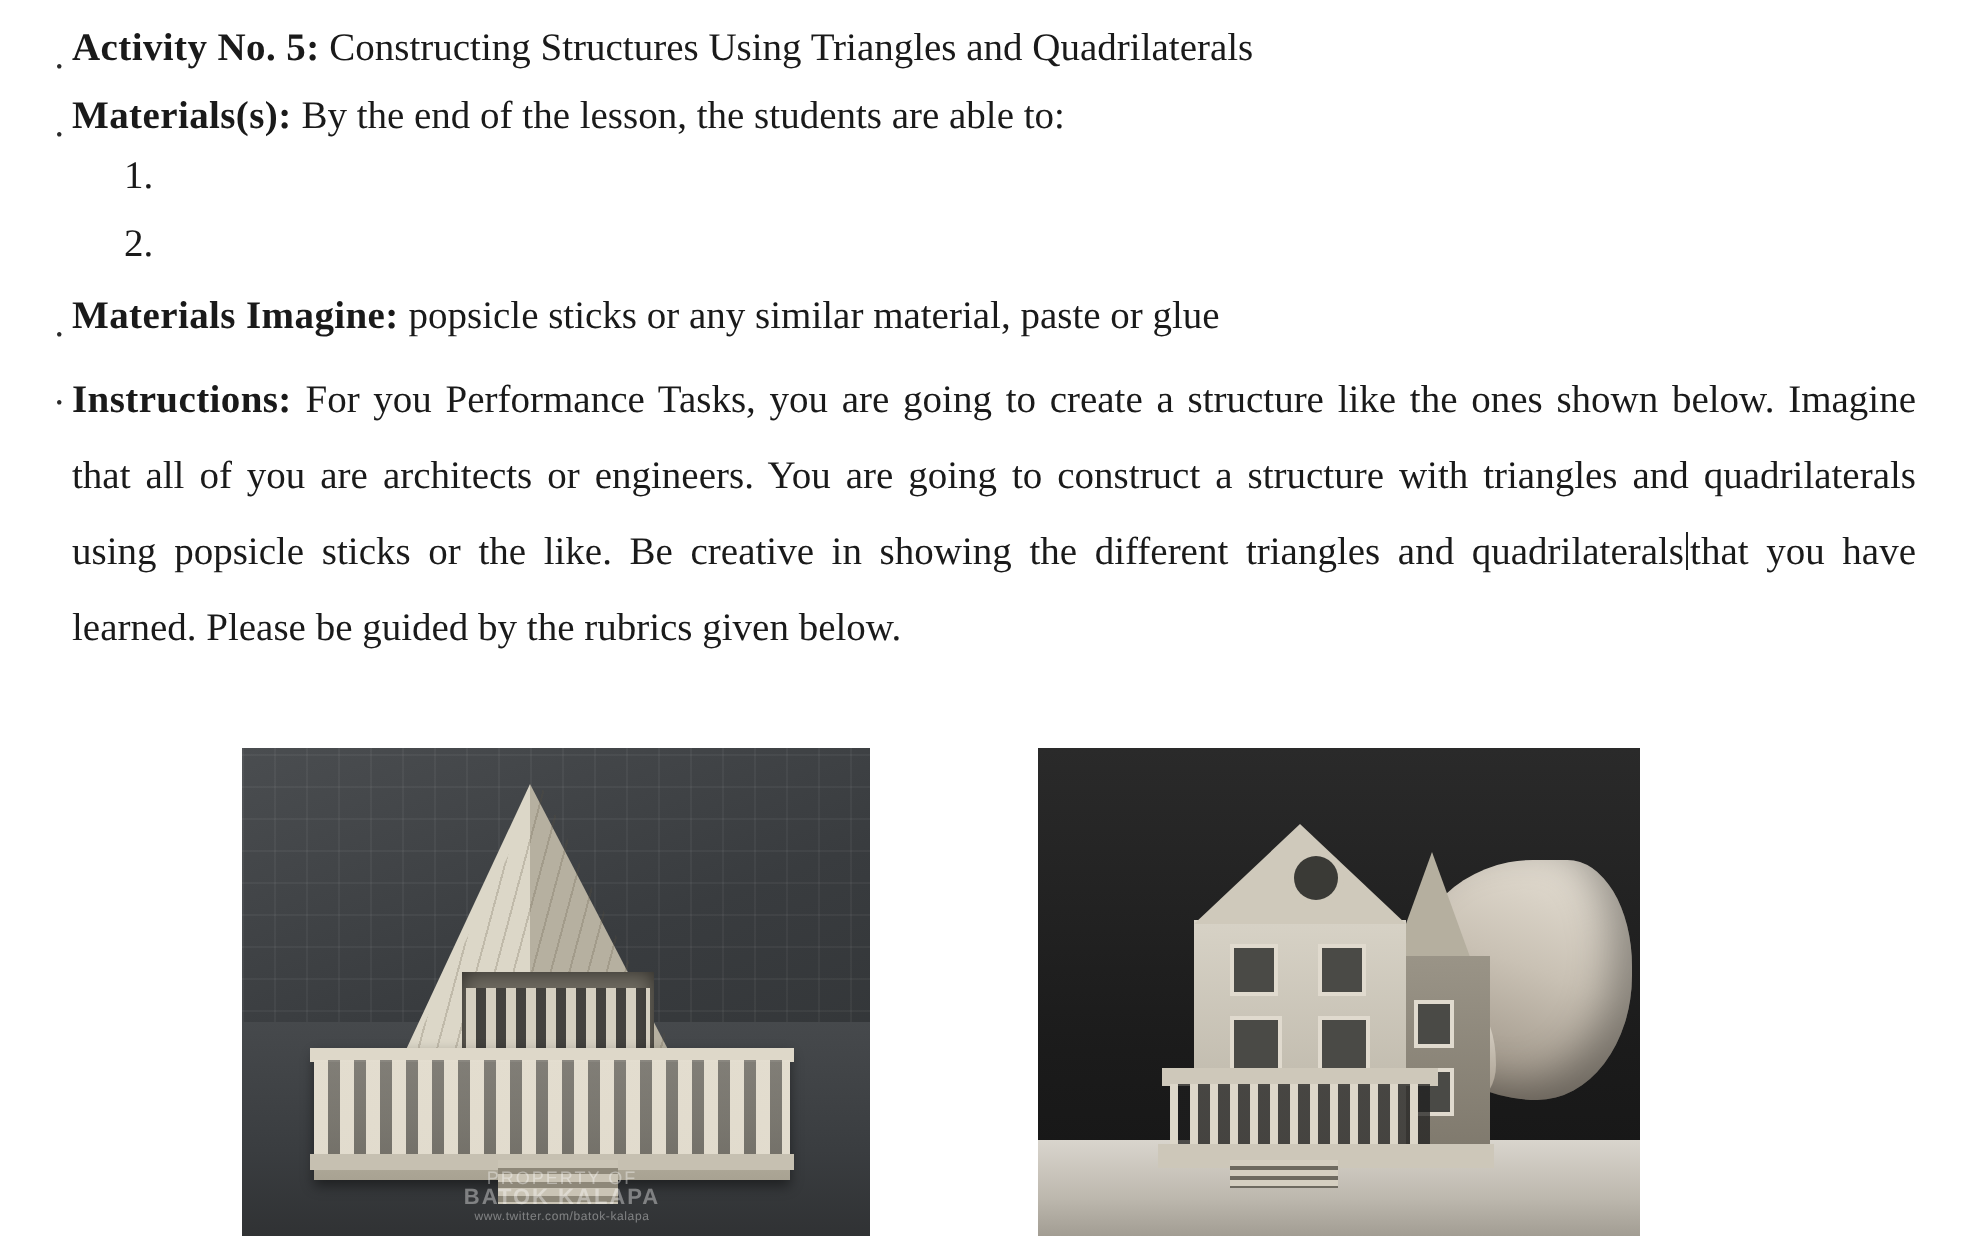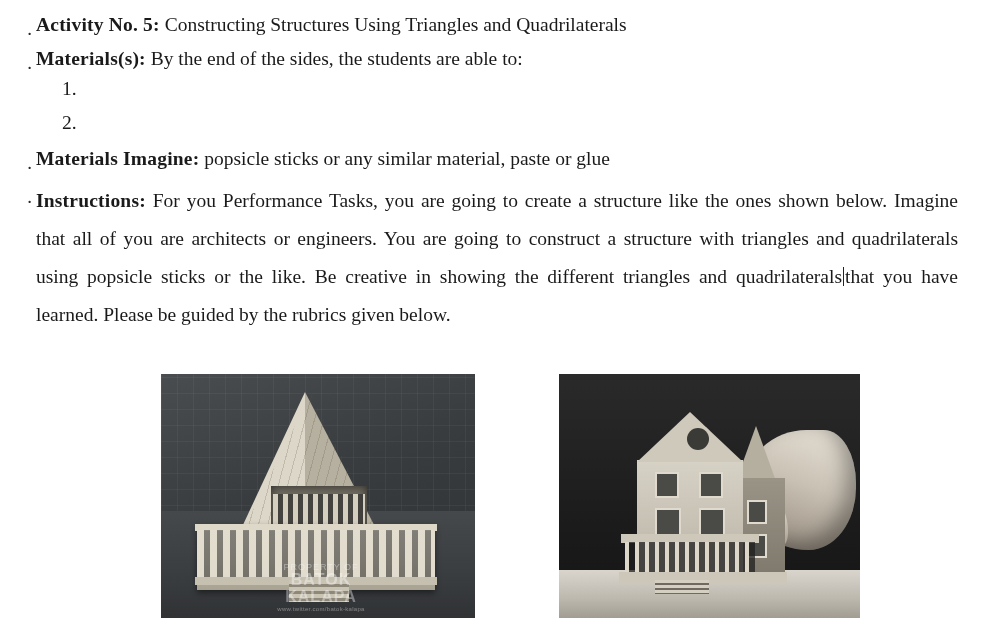--- a/index.html
+++ b/index.html
@@ -82,21 +82,20 @@
     background: #222;
     vertical-align: -3px;
     margin: 0 1px;
   }
   .images {
     position: absolute;
     left: 0;
     top: 374px;
     width: 835px;
     height: 255px;
-    margin-left: 40px;
   }
   .photo {
     position: absolute;
     overflow: hidden;
   }
   
   .photo1 {
     left: 121px;
     top: 0px;
     width: 314px;
@@ -182,21 +181,21 @@
     position: absolute;
     left: 96px;
     bottom: 6px;
     width: 128px;
     text-align: center;
     font-family: "Liberation Sans", sans-serif;
     color: rgba(255,255,255,0.38);
     line-height: 1.05;
   }
   .p1-wm .w1 { font-size: 9px; letter-spacing: 1px; }
-  .p1-wm .w2 { font-size: 16px; font-weight: bold; letter-spacing: 1px; }
+  .p1-wm .w2 { font-size: 11px; font-weight: bold; letter-spacing: 1px; }
   .p1-wm .w3 { font-size: 6px; letter-spacing: 0.3px; }
 
   
   .photo2 {
     left: 519px;
     top: 0px;
     width: 301px;
     height: 244px;
     background: #1d1d1d;
   }
@@ -295,21 +294,21 @@
     <div class="bullet-row">
       <div class="bullet-mark">.</div>
       <div class="bullet-body">
         <span class="lbl">Activity No. 5:</span><span class="txt"> Constructing Structures Using Triangles and Quadrilaterals</span>
       </div>
     </div>
 
     <div class="bullet-row">
       <div class="bullet-mark">.</div>
       <div class="bullet-body">
-        <span class="lbl">Materials(s):</span><span class="txt"> By the end of the sides, the students are able to:</span>
+        <span class="lbl">Materials(s):</span><span class="txt"> By the end of the lesson, the students are able to:</span>
         <ol class="numlist">
           <li>
             <span class="num">1.</span>
           </li>
           <li>
             <span class="num">2.</span>
           </li>
         </ol>
       </div>
     </div>

